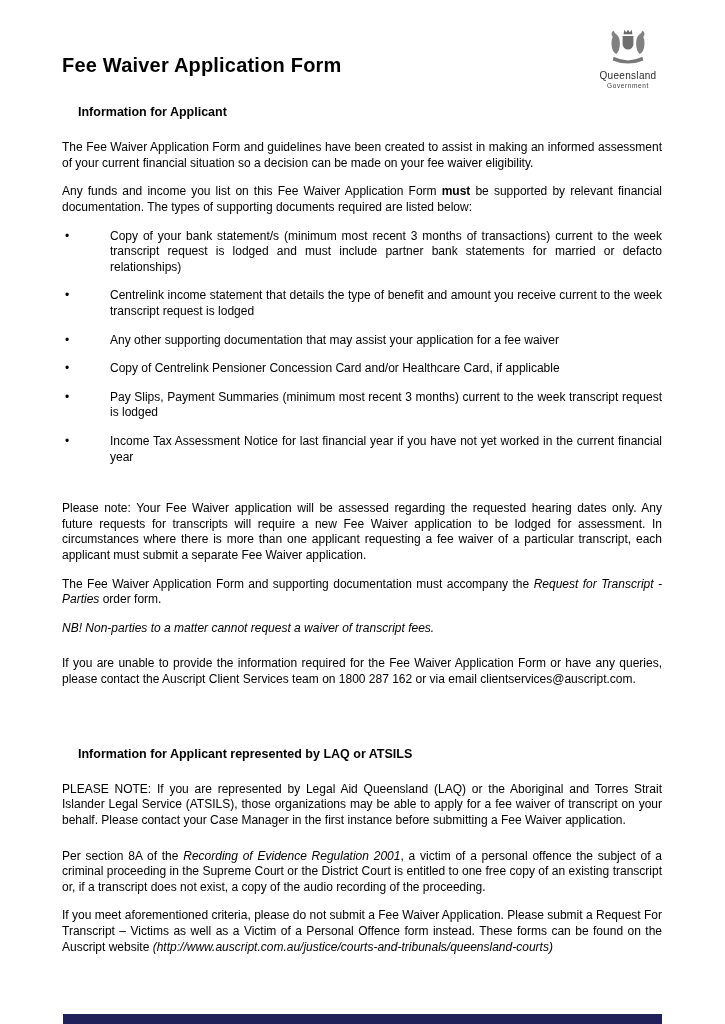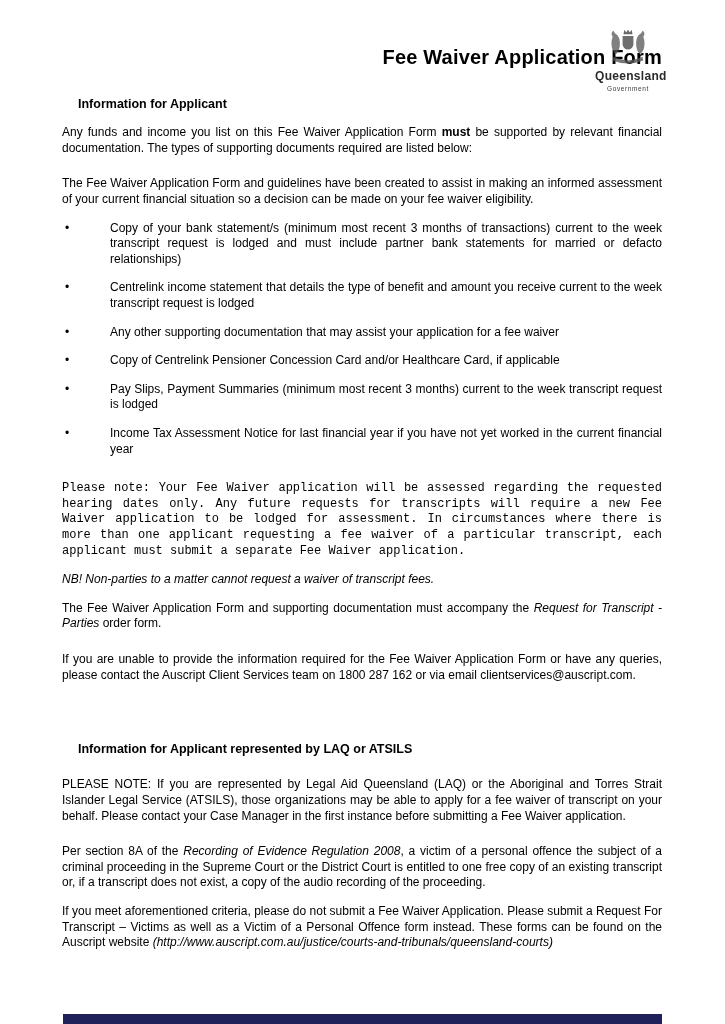--- a/index.html
+++ b/index.html
@@ -12,37 +12,37 @@
     color:#000;
     font-size:12px;
     line-height:1.3;
     overflow:hidden;
     box-sizing:border-box;
     padding:30px 63px 0 62px;
   }
   .title{
     font-size:20px;
     font-weight:bold;
-    text-align:right;
-    margin:14px 0 0 0;
+    text-align:left;
+    margin:22px 0 0 0;
     letter-spacing:0.2px;
   }
   .heading{
     font-weight:bold;
     font-size:12.5px;
     margin:26px 0 0 0;
     padding-left:16px;
   }
   .heading.big-gap{margin-top:58px;}
   .para{
     margin:20px 0 0 0;
     text-align:justify;
   }
   .para.mt-13{margin-top:13px;}
-  .para.mt-38{margin-top:24px;font-family:Liberation Mono, monospace;}
+  .para.mt-38{margin-top:36px;}
   .italic{font-style:italic;}
   .bullets{margin-top:6px;}
   .bullet-row{
     display:flex;
     margin-top:13px;
   }
   .bullet-glyph{
     flex:0 0 48px;
     width:48px;
     padding-left:3px;
@@ -54,22 +54,22 @@
   }
   .logo{
     position:absolute;
     top:24px;
     right:64px;
     width:66px;
     text-align:center;
   }
   .logo svg{display:block;margin:0 auto;}
   .logo-line1{
-    font-weight:bold;
-    font-size:12px;
+    font-weight:normal;
+    font-size:10px;
     letter-spacing:0.3px;
     margin-top:1px;
     color:#2b2b2b;
   }
   .logo-line2{
     font-size:6.5px;
     letter-spacing:0.6px;
     color:#3a3a3a;
   }
   .footer-bar{
@@ -97,23 +97,23 @@
       </g>
     </svg>
     <div class="logo-line1">Queensland</div>
     <div class="logo-line2">Government</div>
   </div>
 
   <h1 class="title">Fee Waiver Application Form</h1>
 
   <h2 class="heading">Information for Applicant</h2>
 
+  <p class="para">The Fee Waiver Application Form and guidelines have been created to assist in making an informed assessment of your current financial situation so a decision can be made on your fee waiver eligibility.</p>
+
   <p class="para mt-13"><span>Any funds and income you list on this Fee Waiver Application Form </span><b>must</b><span> be supported by relevant financial documentation. The types of supporting documents required are listed below:</span></p>
-
-  <p class="para">The Fee Waiver Application Form and guidelines have been created to assist in making an informed assessment of your current financial situation so a decision can be made on your fee waiver eligibility.</p>
 
   <div class="bullets">
     <div class="bullet-row">
       <span class="bullet-glyph">•</span>
       <span class="bullet-text">Copy of your bank statement/s (minimum most recent 3 months of transactions) current to the week transcript request is lodged and must include partner bank statements for married or defacto relationships)</span>
     </div>
     <div class="bullet-row">
       <span class="bullet-glyph">•</span>
       <span class="bullet-text">Centrelink income statement that details the type of benefit and amount you receive current to the week transcript request is lodged</span>
     </div>
@@ -130,30 +130,30 @@
       <span class="bullet-text">Pay Slips, Payment Summaries (minimum most recent 3 months) current to the week transcript request is lodged</span>
     </div>
     <div class="bullet-row">
       <span class="bullet-glyph">•</span>
       <span class="bullet-text">Income Tax Assessment Notice for last financial year if you have not yet worked in the current financial year</span>
     </div>
   </div>
 
   <p class="para mt-38">Please note:  Your Fee Waiver application will be assessed regarding the requested hearing dates only. Any future requests for transcripts will require a new Fee Waiver application to be lodged for assessment.  In circumstances where there is more than one applicant requesting a fee waiver of a particular transcript, each applicant must submit a separate Fee Waiver application.</p>
 
+  <p class="para mt-13"><span>The Fee Waiver Application Form and supporting documentation must accompany the </span><span class="italic">Request for Transcript - Parties</span><span> order form.</span></p>
+
   <p class="para mt-13 italic">NB!  Non-parties to a matter cannot request a waiver of transcript fees.</p>
-
-  <p class="para mt-13"><span>The Fee Waiver Application Form and supporting documentation must accompany the </span><span class="italic">Request for Transcript - Parties</span><span> order form.</span></p>
 
   <p class="para">If you are unable to provide the information required for the Fee Waiver Application Form or have any queries, please contact the Auscript Client Services team on 1800 287 162 or via email clientservices@auscript.com.</p>
 
   <h2 class="heading big-gap">Information for Applicant represented by LAQ or ATSILS</h2>
 
   <p class="para">PLEASE NOTE:  If you are represented by Legal Aid Queensland (LAQ) or the Aboriginal and Torres Strait Islander Legal Service (ATSILS), those organizations may be able to apply for a fee waiver of transcript on your behalf.  Please contact your Case Manager in the first instance before submitting a Fee Waiver application.</p>
 
 
-  <p class="para"><span>Per section 8A of the </span><span class="italic">Recording of Evidence Regulation 2008</span><span>, a victim of a personal offence the subject of a criminal proceeding in the Supreme Court or the District Court is entitled to one free copy of an existing transcript or, if a transcript does not exist, a copy of the audio recording of the proceeding.</span></p>
+  <p class="para"><span>Per section 8A of the </span><span class="italic">Recording of Evidence Regulation 2001</span><span>, a victim of a personal offence the subject of a criminal proceeding in the Supreme Court or the District Court is entitled to one free copy of an existing transcript or, if a transcript does not exist, a copy of the audio recording of the proceeding.</span></p>
 
   <p class="para mt-13"><span>If you meet aforementioned criteria, please do not submit a Fee Waiver Application.  Please submit a Request For Transcript – Victims as well as a Victim of a Personal Offence form instead.  These forms can be found on the Auscript website </span><span class="italic">(http://www.auscript.com.au/justice/courts-and-tribunals/queensland-courts)</span></p>
 
   <div class="footer-bar" style="background: rgb(32, 32, 90);"></div>
 
 </div>
 
 </body></html>

